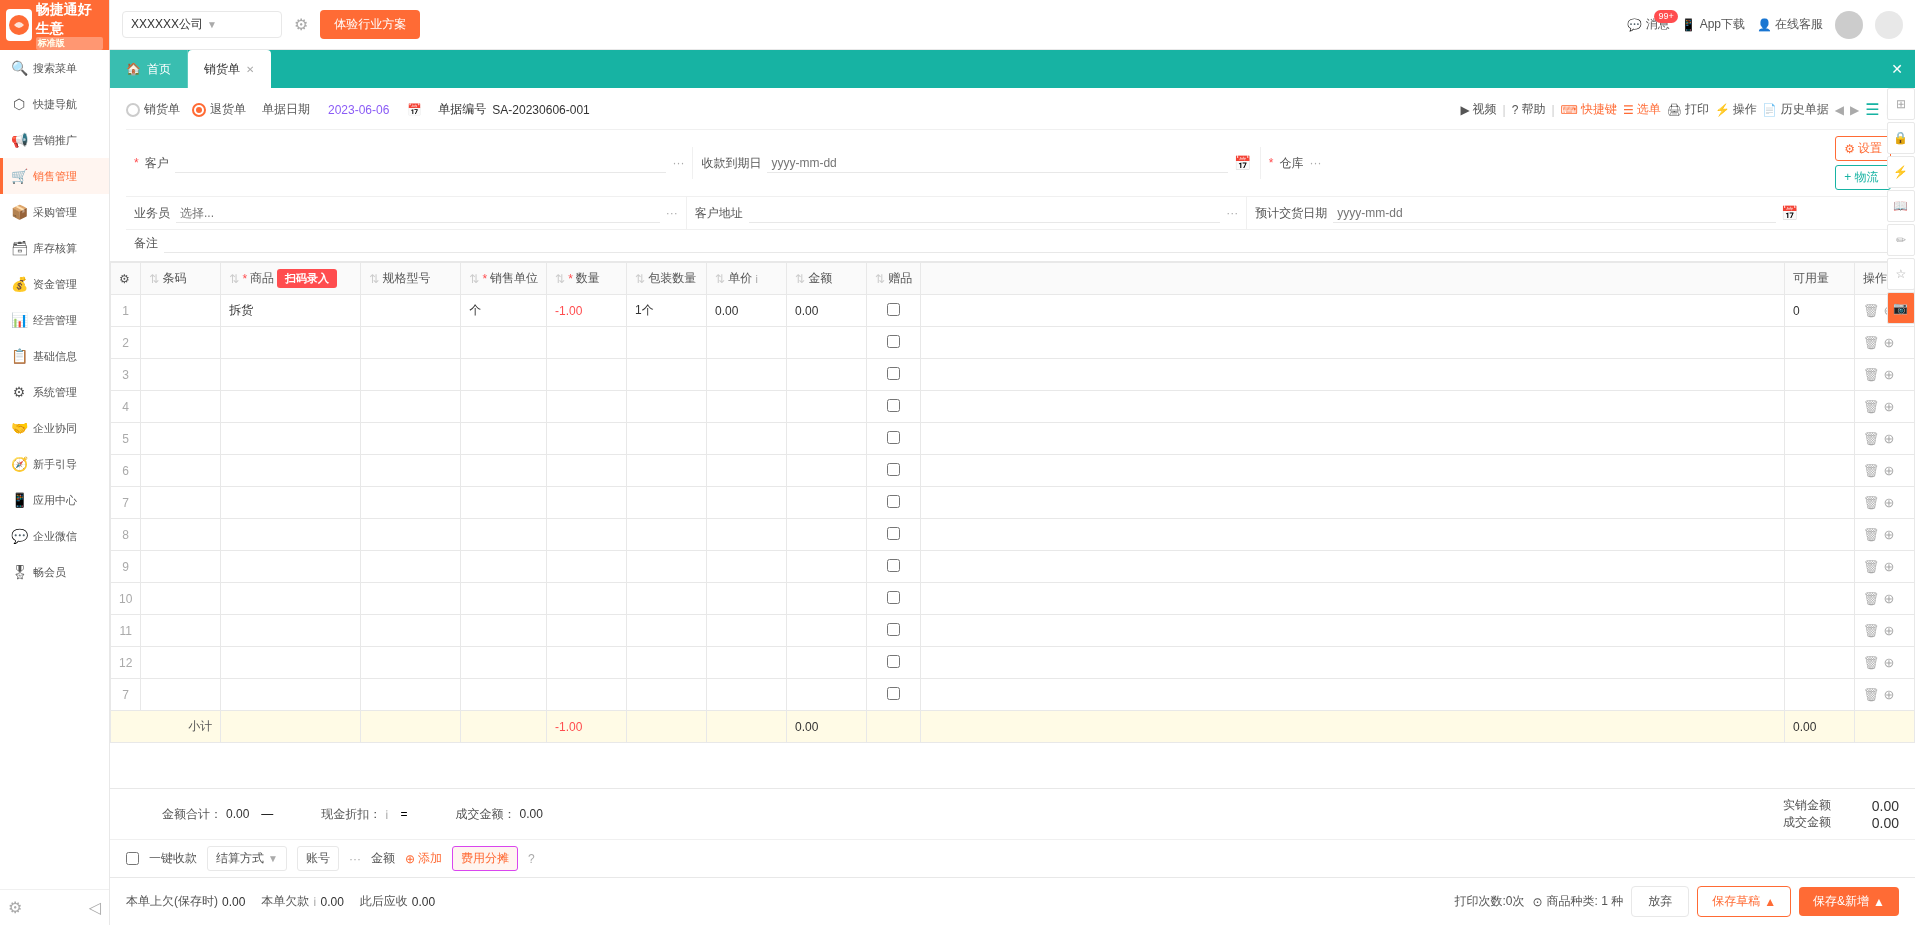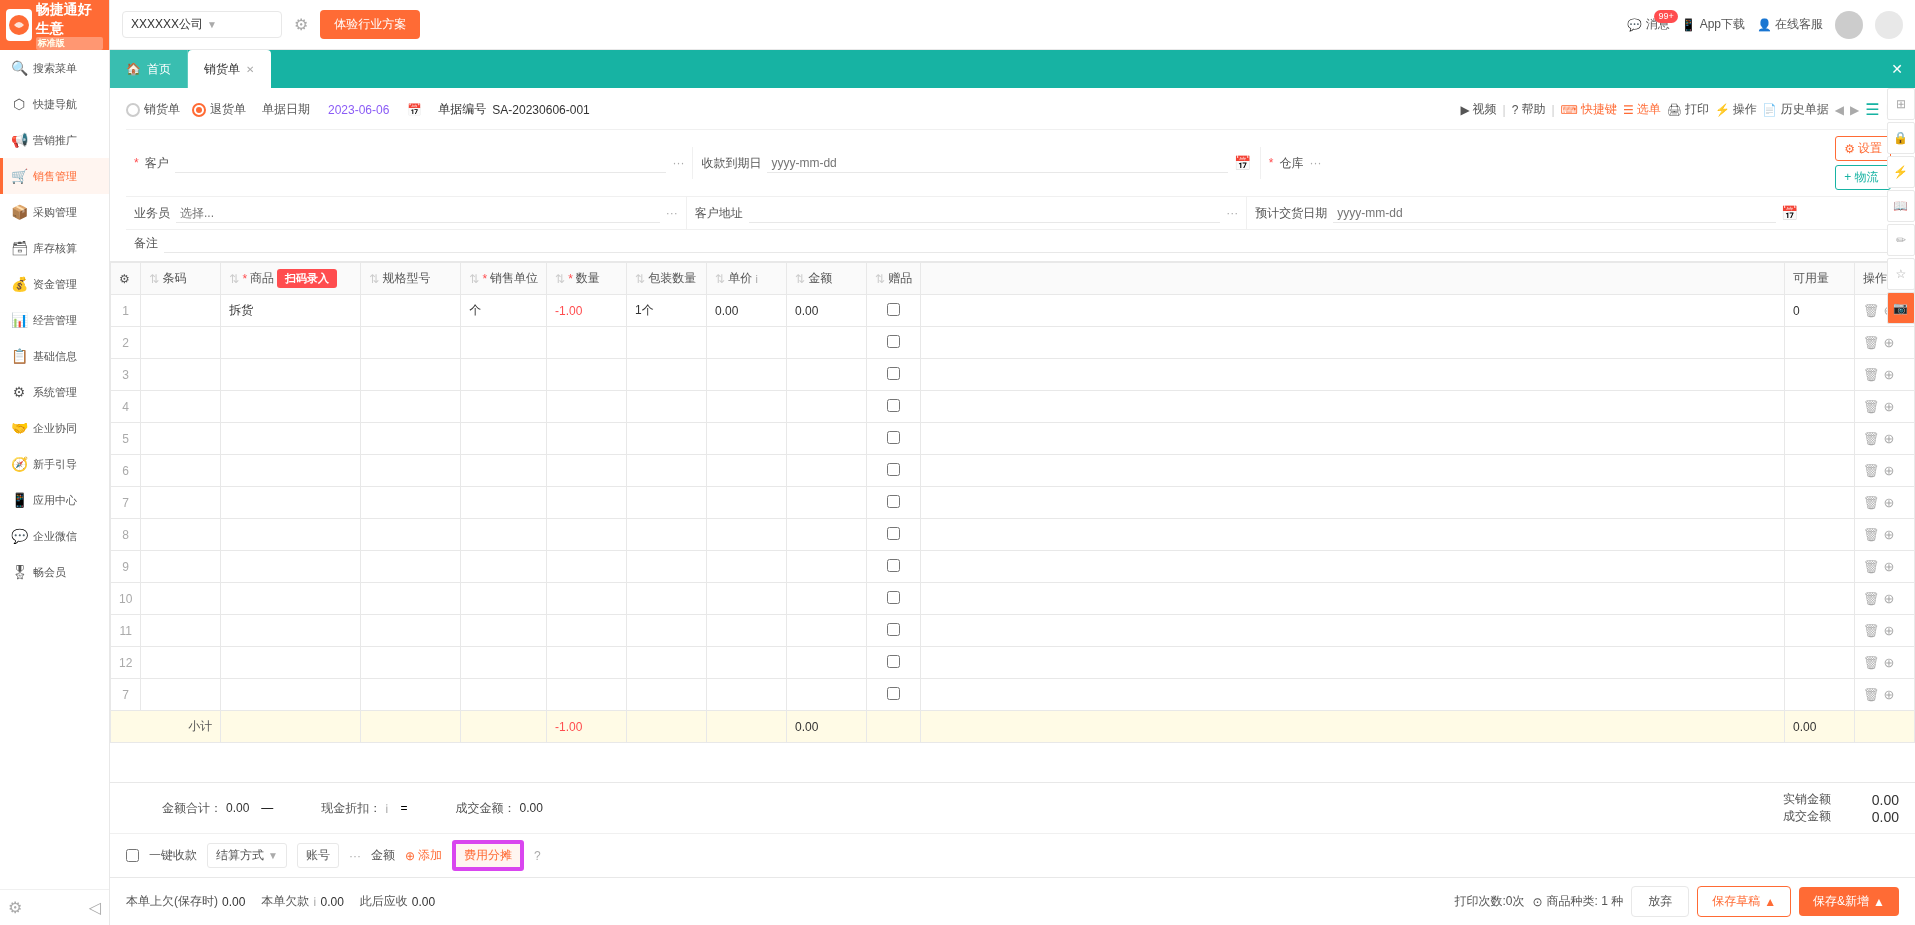--- a/index.html
+++ b/index.html
@@ -164,21 +164,21 @@
     .pay-select {
       border: 1px solid #e8e8e8; border-radius: 3px; padding: 3px 8px; color: #555;
       background: #fff; cursor: pointer; display: flex; align-items: center; gap: 4px;
     }
     .pay-select .chevron { color: #aaa; font-size: 10px; }
     .account-select { border: 1px solid #e8e8e8; border-radius: 3px; padding: 3px 8px; color: #555; background: #fff; cursor: pointer; }
     .add-btn {
       background: #fff; border: none; color: #ff6b35; cursor: pointer; display: flex; align-items: center; gap: 3px;
     }
     .fee-btn {
-      background: #fff; border: 4px solid #d946ef; color: #ff6b35; border-radius: 3px; padding: 3px 8px; cursor: pointer;
+      background: #fff; border: 1px solid #d946ef; color: #ff6b35; border-radius: 3px; padding: 3px 8px; cursor: pointer;
     }
     .fee-btn.active { background: #fff5f0; }
 
     
     .footer-bar {
       background: #fff; border-top: 1px solid #e8e8e8; padding: 8px 16px; display: flex; align-items: center; gap: 16px;
     }
     .footer-stat { display: flex; align-items: center; gap: 4px; color: #555; }
     .footer-stat .val { color: #333; }
     .footer-right { margin-left: auto; display: flex; align-items: center; gap: 8px; }

